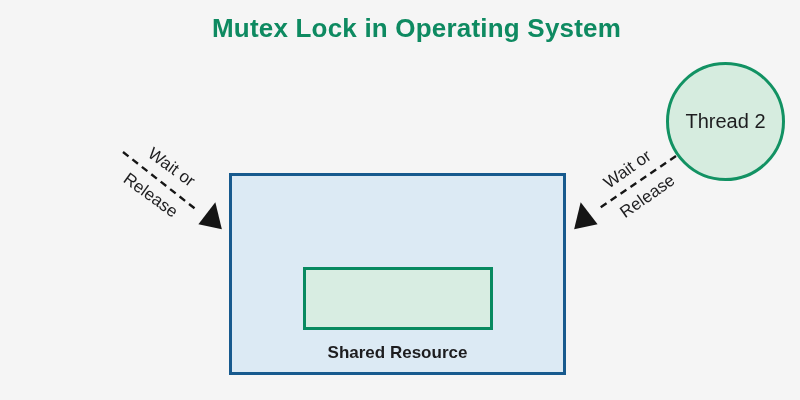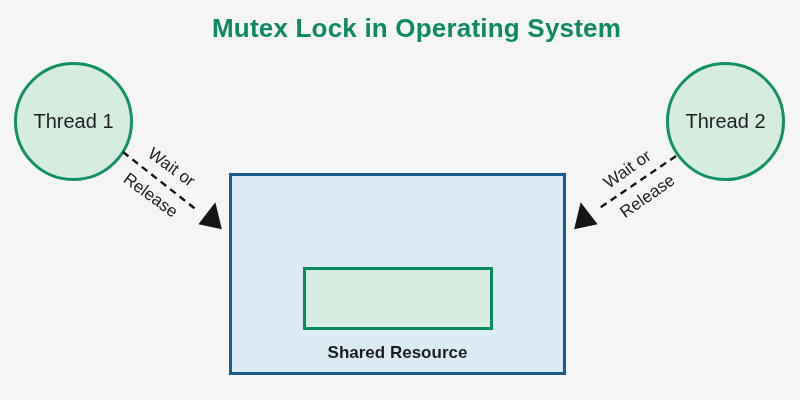--- a/index.html
+++ b/index.html
@@ -100,23 +100,20 @@
     fill:var(--text-color);
   }
 </style>
 </head>
 <body>
 
 <div class="canvas">
 
   <h1 class="title">Mutex Lock in Operating System</h1>
 
-  <div class="thread-circle thread-1">
-    <span>Thread 1</span>
-  </div>
 
   <div class="thread-circle thread-2">
     <span>Thread 2</span>
   </div>
 
   <div class="mutex-box">
     <div class="shared-resource-box"></div>
     <div class="shared-resource-label">Shared Resource</div>
   </div>
 

